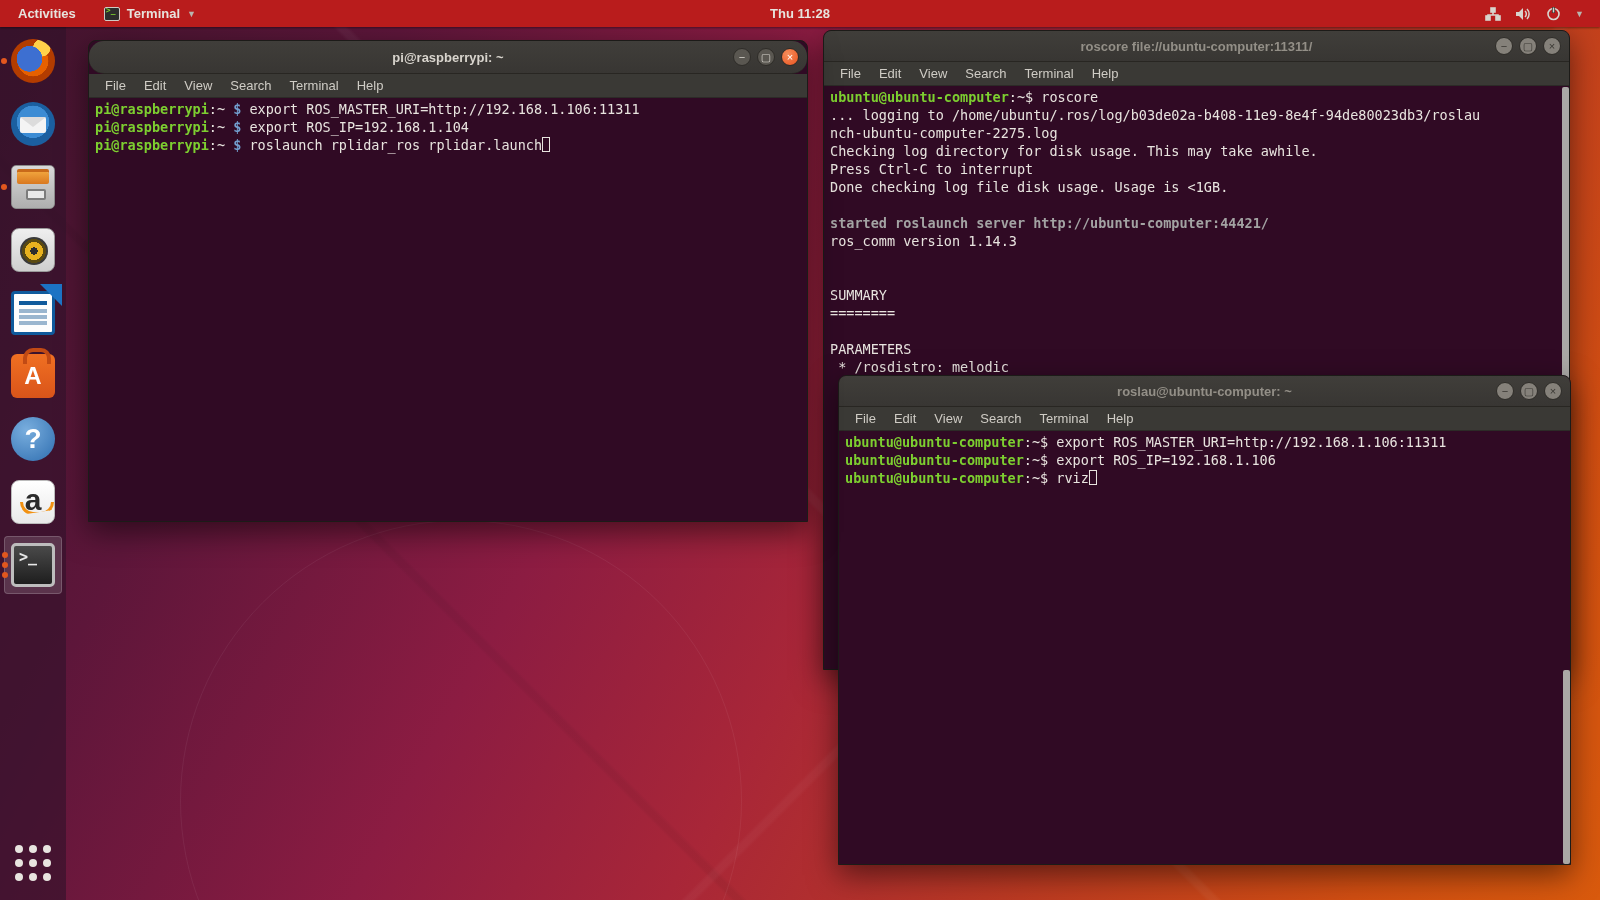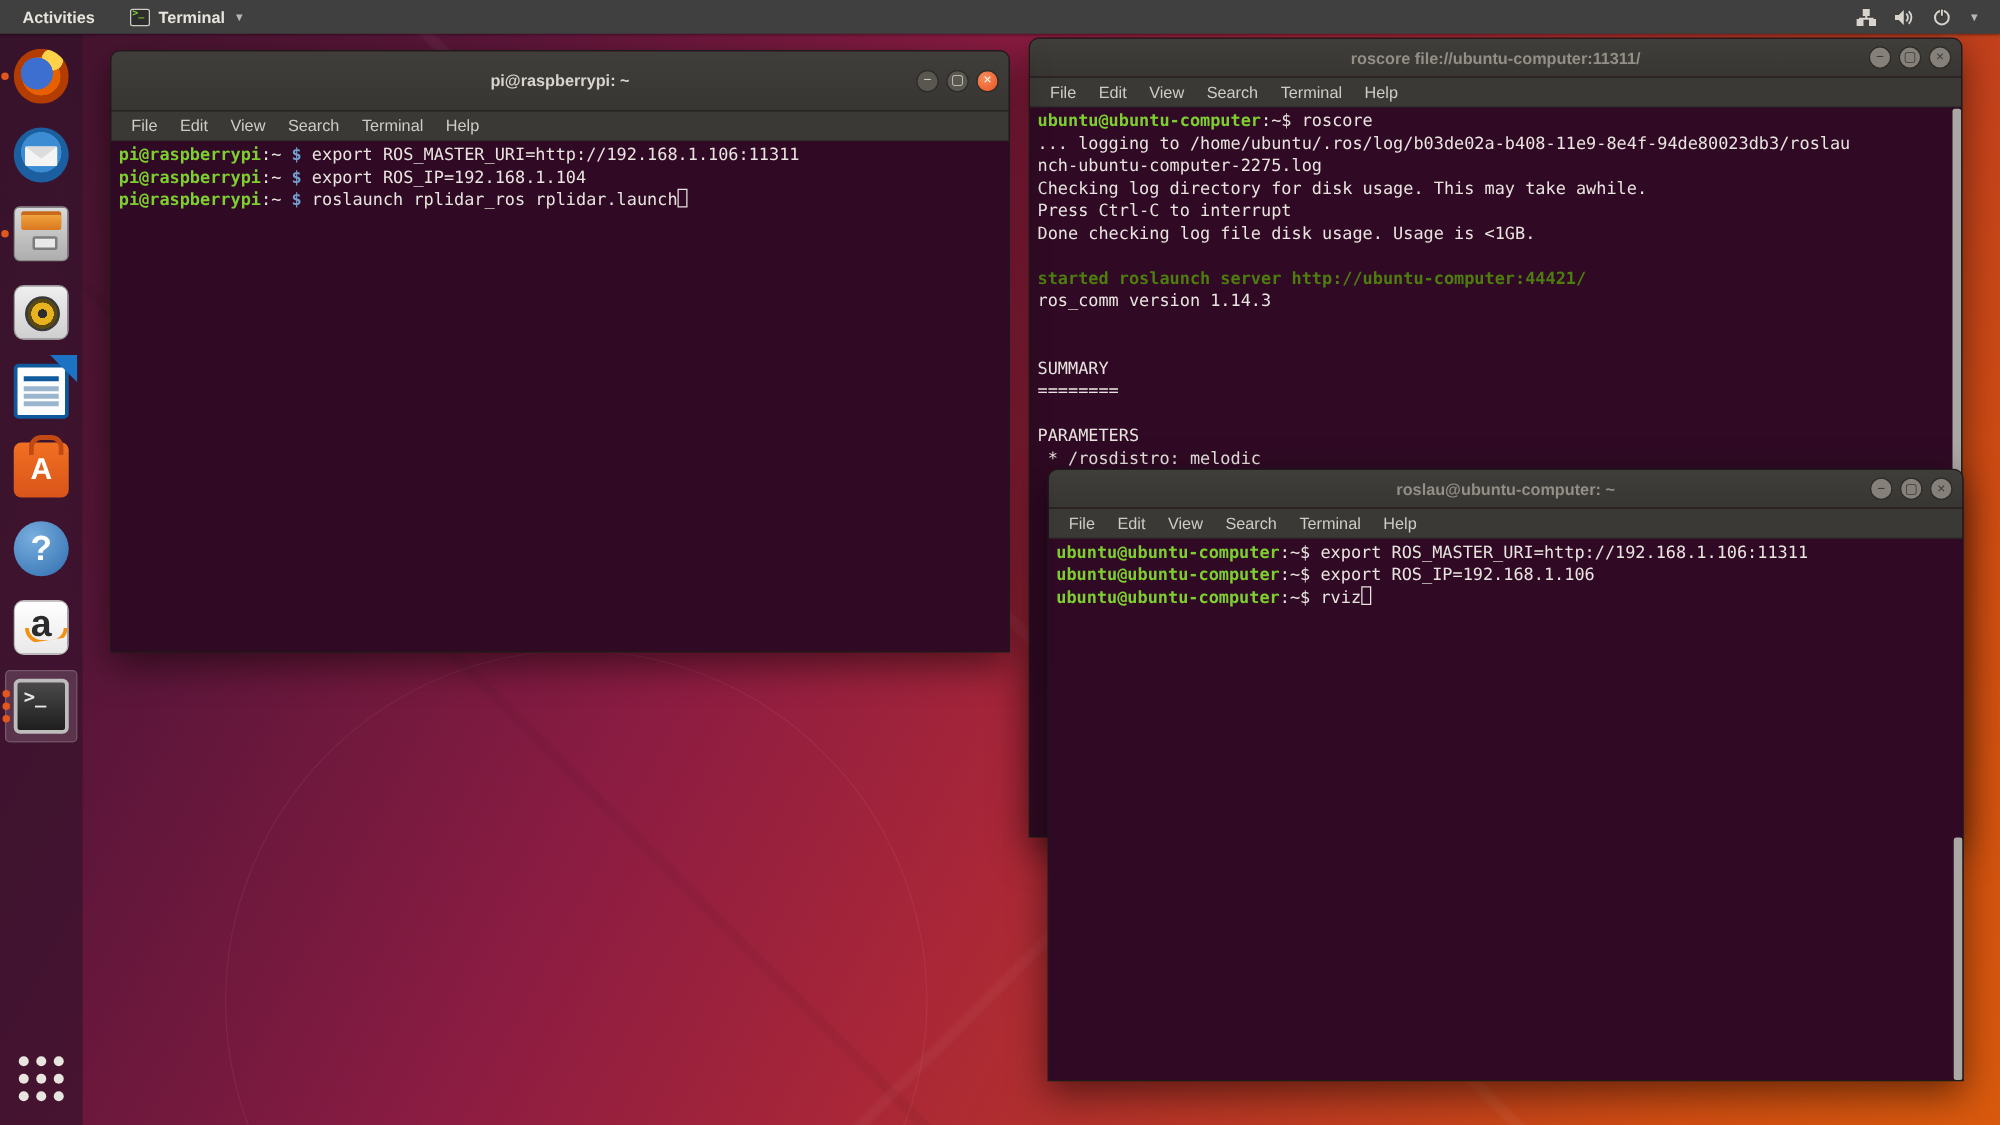--- a/index.html
+++ b/index.html
@@ -12,21 +12,21 @@
   .desktop::before { content:""; position:absolute; left:180px; top:520px; width:560px; height:560px;
     border:1px solid rgba(255,255,255,0.06); border-radius:50%; }
   .desktop::after { content:""; position:absolute; inset:0;
     background:
       linear-gradient(45deg, transparent 48.2%, rgba(255,255,255,0.045) 48.4%, rgba(255,255,255,0.045) 48.7%, transparent 48.9%),
       linear-gradient(135deg, transparent 63.2%, rgba(255,255,255,0.035) 63.4%, rgba(255,255,255,0.035) 63.7%, transparent 63.9%),
       linear-gradient(45deg, transparent 29.2%, rgba(0,0,0,0.05) 29.4%, rgba(0,0,0,0.05) 29.7%, transparent 29.9%);
   }
 
   
-  .topbar { position:absolute; left:0; top:0; width:1600px; height:27px; background:#404040;
+  .topbar { position:absolute; left:0; top:0; width:1600px; height:27px; background:#b91c1c;
     display:flex; align-items:center; color:#e7e3dd; font-size:13px; font-weight:bold; z-index:50;
     box-shadow:0 1px 2px rgba(0,0,0,0.4); }
   .tb-activities { padding:0 18px; height:100%; display:flex; align-items:center; cursor:pointer; }
   .tb-appmenu { display:flex; align-items:center; gap:7px; padding:0 10px; height:100%; cursor:pointer; }
   .tb-appicon { width:16px; height:14px; background:#2d2d2d; border:1px solid #cfcbc4; border-radius:2px;
     position:relative; }
   .tb-appicon::before { content:">_"; position:absolute; left:1px; top:-2px; font-size:8px; color:#7dcf30; font-weight:bold; font-family:"DejaVu Sans Mono",monospace;}
   .tb-caret { font-size:9px; color:#b9b5ae; }
   .tb-clock { position:absolute; left:0; right:0; text-align:center; pointer-events:none; }
   .tb-clock span { pointer-events:auto; cursor:pointer; }
@@ -101,42 +101,45 @@
   .window.inactive .wbtn { background:#85817a; color:#3a3833; }
   .window.inactive .wbtn.close { background:#85817a; color:#3a3833; }
   .menubar { height:24px; background:#3a3935; display:flex; align-items:center; gap:2px; padding-left:8px;
     flex:0 0 auto; border-bottom:1px solid #2c2b27; }
   .menu-item { color:#cfccc5; font-size:13px; padding:2px 8px; border-radius:3px; cursor:pointer; }
   .tcontent { flex:1; background:#300a24; padding:2px 6px; font-family:"DejaVu Sans Mono","Liberation Mono",monospace;
     font-size:13.5px; line-height:18px; color:#e8e4df; white-space:pre; overflow:hidden; position:relative; }
   .tline { height:18px; }
   .seg-g { color:#7dcf30; font-weight:bold; }
   .seg-bl { color:#729fcf; font-weight:bold; }
-  .seg-b { color:#4d7c0f; font-weight:bold; }
+  .seg-b { color:#a3a3a3; font-weight:bold; }
   .seg-f { color:#e8e4df; }
   .cursor { display:inline-block; width:8px; height:15px; border:1px solid #e8e4df; vertical-align:-2px; }
   .scrollbar { position:absolute; top:0; bottom:0; right:0; width:7px; }
   .scroll-thumb { position:absolute; right:0; width:7px; background:#aaa8a5; border-radius:2px; }
 
   #win-pi { left:88px; top:40px; width:720px; height:482px; z-index:30; }
-  #win-pi .titlebar { height:48px; }
+  #win-pi .titlebar { height:33px;border-radius:15px; }
   #win-roscore { left:823px; top:30px; width:747px; height:640px; z-index:10; }
   #win-ubuntu { left:838px; top:375px; width:733px; height:490px; z-index:20; }
 </style>
 </head>
 <body>
 
 <div class="desktop"></div>
 
 <div class="topbar">
   <div class="tb-activities">Activities</div>
   <div class="tb-appmenu">
     <span class="tb-appicon"></span>
     <span>Terminal</span>
     <span class="tb-caret">▼</span>
+  </div>
+  <div class="tb-clock">
+    <span>Thu 11:28</span>
   </div>
   <div class="tb-tray">
     <span>
       <svg width="16" height="14" viewBox="0 0 16 14">
           <g fill="none" stroke="#d8d4cd" stroke-width="1.6">
         <rect x="6" y="1" width="4" height="4" fill="#d8d4cd"></rect>
             <rect x="1" y="9" width="4" height="4" fill="#d8d4cd"></rect>
         <rect x="11" y="9" width="4" height="4" fill="#d8d4cd"></rect>
             <path d="M8 5v3M3 9V8h10v1"></path>
           </g>

